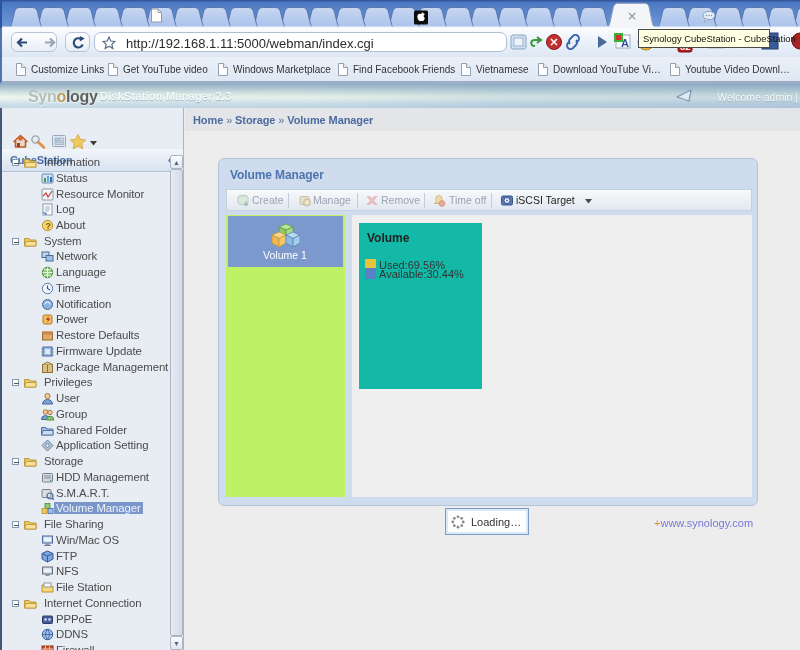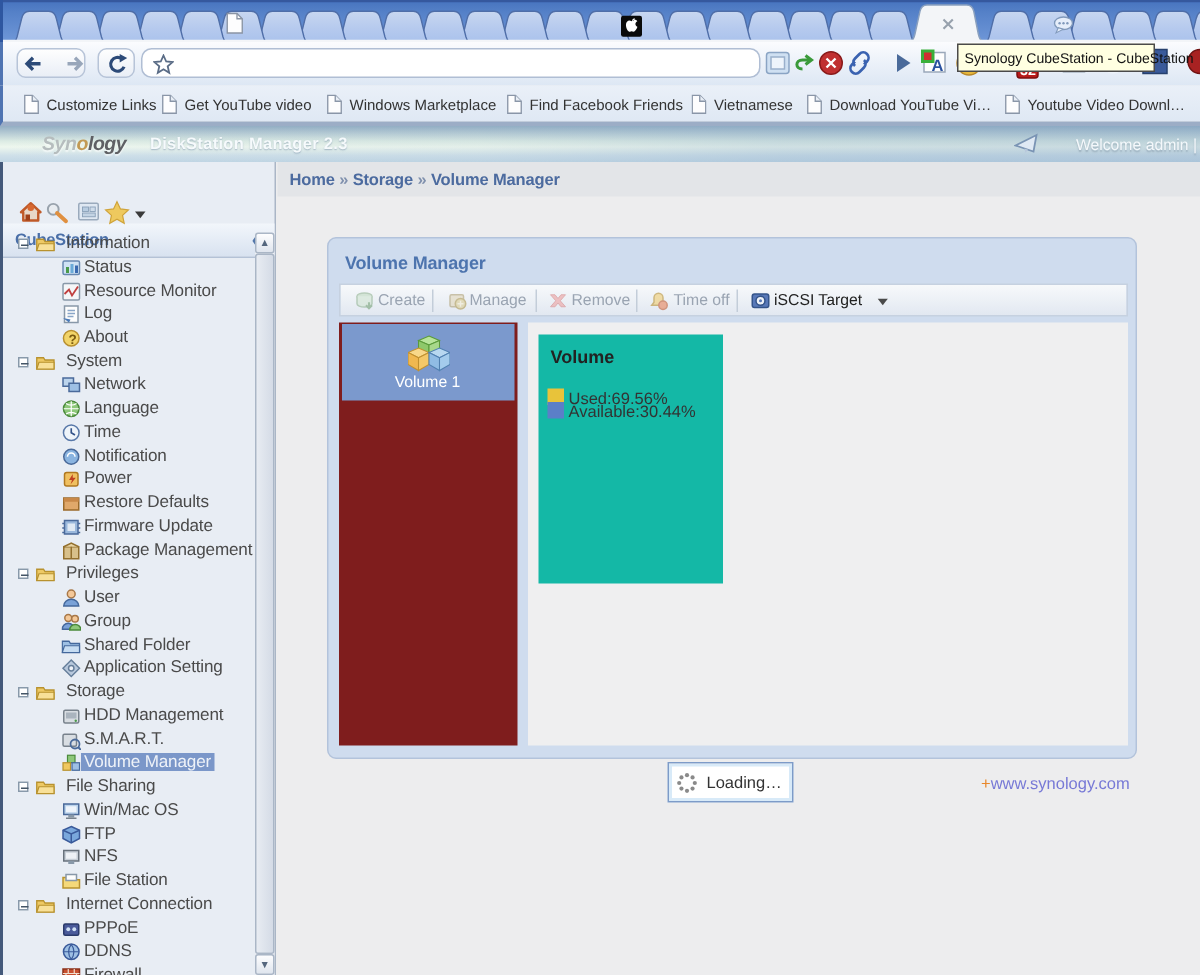--- a/index.html
+++ b/index.html
@@ -26,21 +26,21 @@
 #bookmarks { left:0; top:57px; width:800px; height:27px;
   background:linear-gradient(180deg,#eaf0f8,#dfe8f4);
   border-left:2px solid #4f74b2; border-bottom:3px solid #9cadc6; }
 .bm { position:absolute; top:6px; height:15px; font-size:10px; color:#333; white-space:nowrap; }
 .bmicon { margin-right:5px; vertical-align:-3px; }
 
 
 
 #synohdr { left:0; top:84px; width:800px; height:24px; overflow:hidden;
   background:linear-gradient(180deg,#93aec4 0%, #b6cbd4 20%, #dcebe4 42%, #eef7ee 58%, #cfe0e9 82%, #c2d7e5 100%); }
-#synologo { position:absolute; left:28px; top:4px; font-size:13px; font-weight:bold; letter-spacing:-0.3px; text-shadow:0 1px 1px rgba(255,255,255,.6); font-style:italic; }
+#synologo { position:absolute; left:28px; top:4px; font-size:16px; font-weight:bold; letter-spacing:-0.3px; text-shadow:0 1px 1px rgba(255,255,255,.6); }
 #dsmtitle { position:absolute; left:100px; top:6px; font-size:11px; font-weight:bold; color:#f6fafc; text-shadow:0 1px 1px rgba(110,135,160,.55); letter-spacing:0.2px; }
 #welcome { position:absolute; right:2px; top:7px; font-size:10.5px; color:#f4f8fb; text-shadow:0 1px 1px rgba(100,120,140,.4); }
 
 
 #sidebar { left:0; top:108px; width:184px; height:542px; background:#e8edf4; border-left:2px solid #44597a; border-right:1px solid #aab6c6; }
 #sbhdr { position:absolute; left:0px; top:0; width:181px; height:23px;
   background:linear-gradient(180deg,#f2f6fb,#d8e2f0); border-bottom:1px solid #b4c2d6;margin-top:41px; }
 #sbhdr .t { position:absolute; left:8px; top:5px; font-size:11px; font-weight:bold; color:#4a6fa8; letter-spacing:-0.2px; }
 #sbhdr .c { position:absolute; right:8px; top:3px; font-size:13px; color:#5578aa; font-weight:bold; }
 #sbtools { position:absolute; left:2px; top:23px; width:179px; height:24px; }
@@ -68,21 +68,21 @@
 
 
 #panel { position:absolute; left:33px; top:50px; width:540px; height:348px;
   background:#cfdcee; border:1px solid #b3c3db; border-radius:6px; }
 #ptitle { position:absolute; left:11px; top:9px; font-size:12px; font-weight:bold; color:#4d74ae; letter-spacing:-0.1px; }
 #ptoolbar { position:absolute; left:7px; top:30px; width:526px; height:22px;
   background:linear-gradient(180deg,#f7f9fb,#e2e8f1); border:1px solid #c6d1e0; }
 .tbtn { position:absolute; top:4px; height:16px; font-size:10.5px; color:#9aa4b2; white-space:nowrap; }
 .tbtn.en { color:#222; }
 .tsep { position:absolute; top:3px; width:1px; height:15px; background:#c3cdd9; }
-#vlist { position:absolute; left:7px; top:56px; width:119px; height:282px; background:#7f1d1d; }
+#vlist { position:absolute; left:7px; top:56px; width:119px; height:282px; background:#bef264; }
 #vtile { position:absolute; left:2px; top:1px; width:115px; height:51px; background:#7b99cd; }
 #vtile .lbl { position:absolute; left:0; width:114px; top:33px; text-align:center; font-size:10.5px; color:#fff; }
 #vdetail { position:absolute; left:133px; top:56px; width:400px; height:282px; background:#efeff0; }
 #vblock { position:absolute; left:7px; top:8px; width:123px; height:166px; background:#14b8a6; }
 #vname { position:absolute; left:8px; top:8px; font-size:12px; font-weight:bold; color:#222; }
 .leg { position:absolute; left:6px; font-size:11px; color:#333; }
 .leg .sq { display:inline-block; width:11px; height:11px; margin-right:3px; vertical-align:-1px; }
 
 
 #loading { position:absolute; left:260px; top:400px; width:84px; height:27px; background:#fff;
@@ -170,20 +170,21 @@
  <svg class="abs" style="left:13px;top:8px" width="75" height="13" viewBox="0 0 75 13">
   <path d="M12,6.5 L3,6.5 M7,2.5 L3,6.5 L7,10.5" stroke="#2c4a78" stroke-width="2.2" fill="none"></path>
   <path d="M30,6.5 L39,6.5 M35,2.5 L39,6.5 L35,10.5" stroke="#98a6ba" stroke-width="2.2" fill="none"></path>
   <path d="M66.2,3.2 A4.6,4.6 0 1 0 67.7,8.5" stroke="#2c4a78" stroke-width="2.1" fill="none"></path>
   <path d="M64.8,0 L69.8,2.6 L64.8,5.6 Z" fill="#2c4a78"></path>
  </svg>
  <div id="addressbar">
   <svg class="abs" style="left:7px;top:3px" width="14" height="14" viewBox="0 0 14 14">
    <path d="M7,1 L8.8,5 L13,5.4 L9.8,8.2 L10.8,12.5 L7,10.2 L3.2,12.5 L4.2,8.2 L1,5.4 L5.2,5 Z" fill="none" stroke="#5a6c86" stroke-width="1.2"></path>
   </svg>
+  <div id="url">http://192.168.1.11:5000/webman/index.cgi</div>
  </div>
 
  <svg class="abs" style="left:508px;top:4px" width="105" height="21" viewBox="0 0 105 21">
   <rect x="1" y="3" width="15" height="14" rx="2" fill="#cfe0f2" stroke="#8aa4c4"></rect>
   <rect x="4" y="6" width="9" height="8" fill="#eef4fb" stroke="#9ab0cc"></rect>
   <path d="M25,14 C20,14 20,8 25,8 L30,8 M27,5 L31,8 L27,11" fill="none" stroke="#3a9a3a" stroke-width="2"></path>
   <circle cx="44" cy="10" r="7.5" fill="#c03030" stroke="#8a1a1a"></circle>
   <path d="M41,7 l6,6 M47,7 l-6,6" stroke="#fff" stroke-width="1.6"></path>
   <path d="M60,12 a3.5,3.5 0 0 1 0,-5 l3,-3 a3.5,3.5 0 0 1 5,5 l-2,2 M66,8 a3.5,3.5 0 0 1 0,5 l-3,3 a3.5,3.5 0 0 1 -5,-5 l2,-2" fill="none" stroke="#3a62b0" stroke-width="1.8"></path>
   <path d="M88,4 L97,10 L88,16 Z" fill="#4a6a9a"></path>

